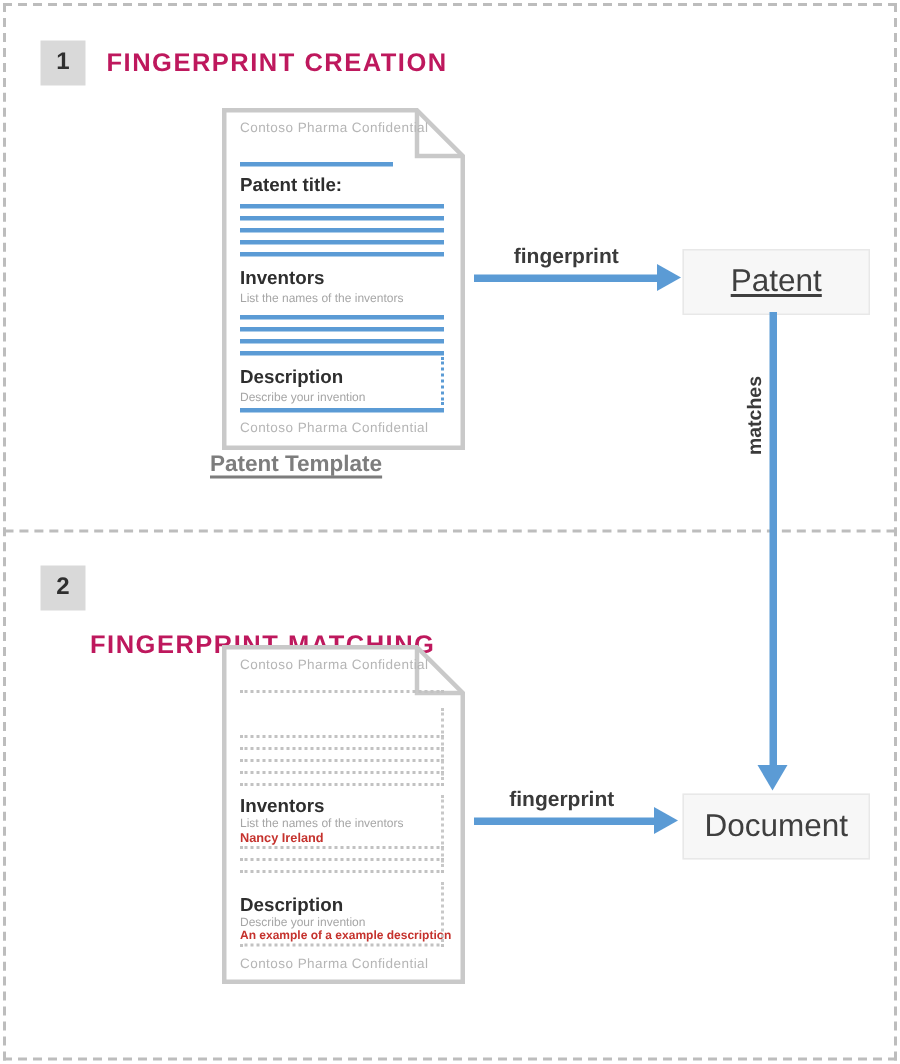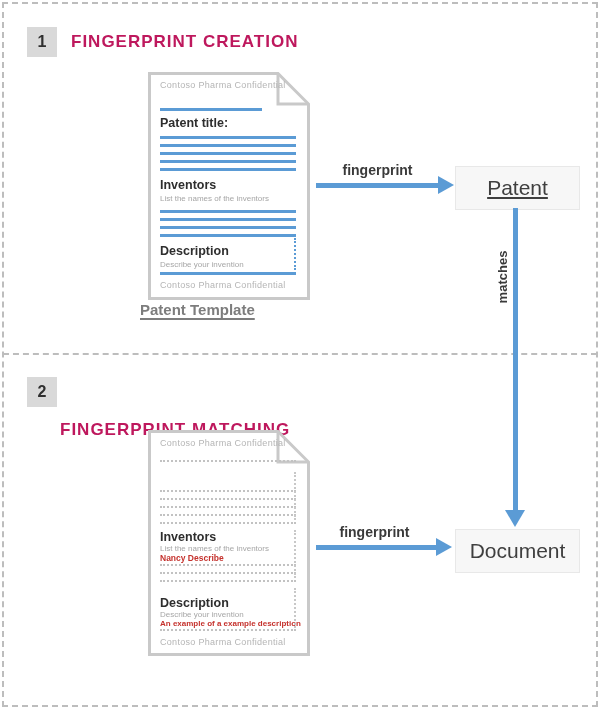--- a/index.html
+++ b/index.html
@@ -117,21 +117,21 @@
       <div class="conf" style="top:8px;">Contoso Pharma Confidential</div>
       <div class="drule" style="top:30px;"></div>
       <div class="drule" style="top:60px;"></div>
       <div class="drule" style="top:68px;"></div>
       <div class="drule" style="top:76px;"></div>
       <div class="drule" style="top:84px;"></div>
       <div class="drule" style="top:92px;"></div>
       <div class="vdot-gray" style="top:42px;height:48px;"></div>
       <div class="doc-label" style="top:100px;">Inventors</div>
       <div class="doc-hint" style="top:114px;">List the names of the inventors</div>
-      <div class="red-text" style="top:123px;">Nancy Describe</div>
+      <div class="red-text" style="top:123px;">Nancy Ireland</div>
       <div class="drule" style="top:134px;"></div>
       <div class="drule" style="top:142px;"></div>
       <div class="drule" style="top:150px;"></div>
       <div class="vdot-gray" style="top:100px;height:48px;"></div>
       <div class="doc-label" style="top:166px;">Description</div>
       <div class="doc-hint" style="top:180px;">Describe your invention</div>
       <div class="red-text" style="top:189px;font-size:8px;">An example of a example description</div>
       <div class="vdot-gray" style="top:158px;height:40px;"></div>
       <div class="drule" style="top:199px;"></div>
       <div class="conf" style="top:207px;">Contoso Pharma Confidential</div>

